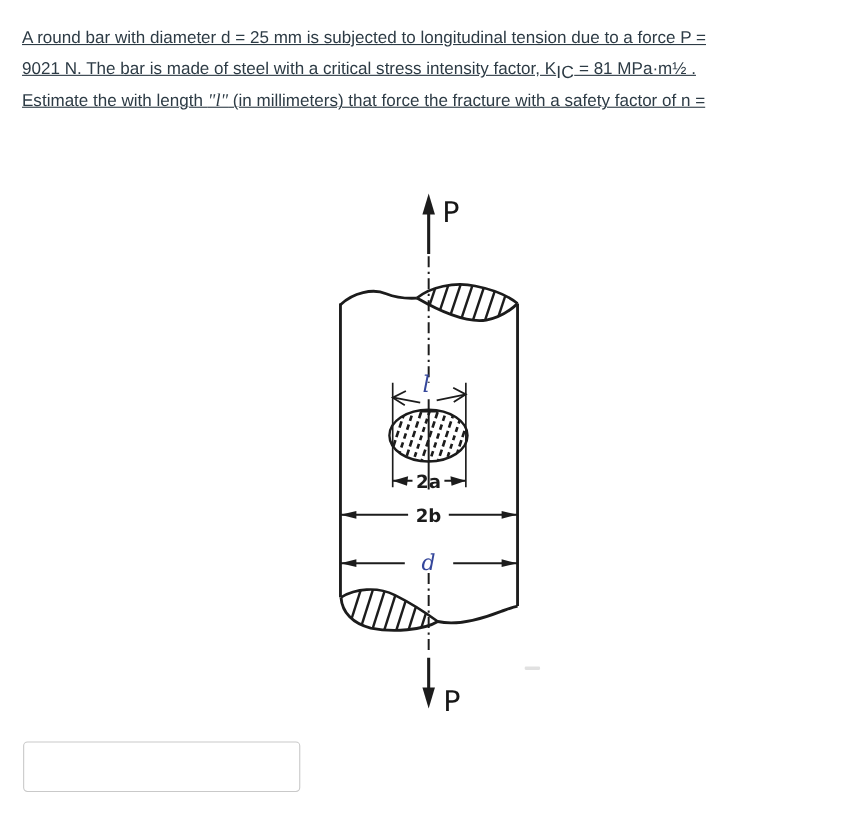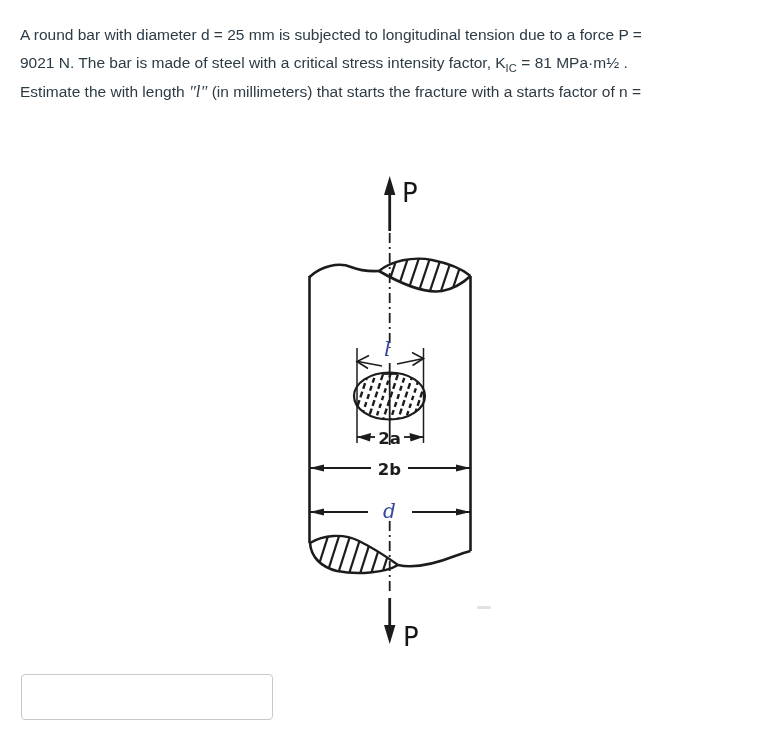--- a/index.html
+++ b/index.html
@@ -3,23 +3,23 @@
 <meta charset="utf-8">
 <style>
   * { margin: 0; padding: 0; box-sizing: border-box; }
   html, body { width: 779px; height: 754px; background: #ffffff; overflow: hidden; }
   body { position: relative; font-family: "Liberation Sans", sans-serif; }
 
   .problem-text {
     position: absolute; left: 20px; top: 21px; width: 755px;
     color: #2d3b45; font-size: 15.5px; line-height: 28.2px;
   }
-  .pline { white-space: nowrap; }
+  .pline { white-space: nowrap; text-decoration: underline; }
   .sub {
-    font-size: 11px; position: relative; top: 3.5px; letter-spacing: 0.2px;
+    font-size: 16px; position: relative; top: 3.5px; letter-spacing: 0.2px;
   }
   .math-l {
     font-family: "Liberation Serif", serif; font-style: italic; font-size: 16.5px;
   }
 
   .diagram {
     position: absolute; left: 295px; top: 165px; width: 200px; height: 495px;
   }
 
   .stray-dash {
@@ -44,21 +44,21 @@
   .blue-math {
     font-family: "DejaVu Serif", serif; font-style: italic; fill: #35479b;
   }
 </style>
 </head>
 <body>
 
 <div class="problem-text">
   <div class="pline"><span>A round bar with diameter d = 25 mm is subjected to longitudinal tension due to a force P =</span></div>
   <div class="pline"><span>9021 N. The bar is made of steel with a critical stress intensity factor, K</span><span class="sub">IC</span><span> = 81 MPa·m½ .</span></div>
-  <div class="pline"><span>Estimate the with length </span><span class="math-l">"l"</span><span> (in millimeters) that starts the fracture with a starts factor of n =</span></div>
+  <div class="pline"><span>Estimate the with length </span><span class="math-l">"l"</span><span> (in millimeters) that force the fracture with a safety factor of n =</span></div>
 </div>
 
 <svg class="diagram" viewBox="0 0 200 495" xmlns="http://www.w3.org/2000/svg">
   <defs>
     <clipPath id="lensTop">
       <path d="M 84 106 C 103 117, 128 129, 147 126 C 158 124, 168 118, 175.5 111 C 166 103, 152 98, 137 95 C 118 91, 96 96, 84 106 Z"></path>
     </clipPath>
     <clipPath id="lensBot">
       <path d="M 15 378 C 28 370, 48 368, 64 376 C 78 383, 92 392, 103 400 C 90 408, 62 410, 42 406 C 26 402, 16 392, 15 378 Z"></path>
     </clipPath>

